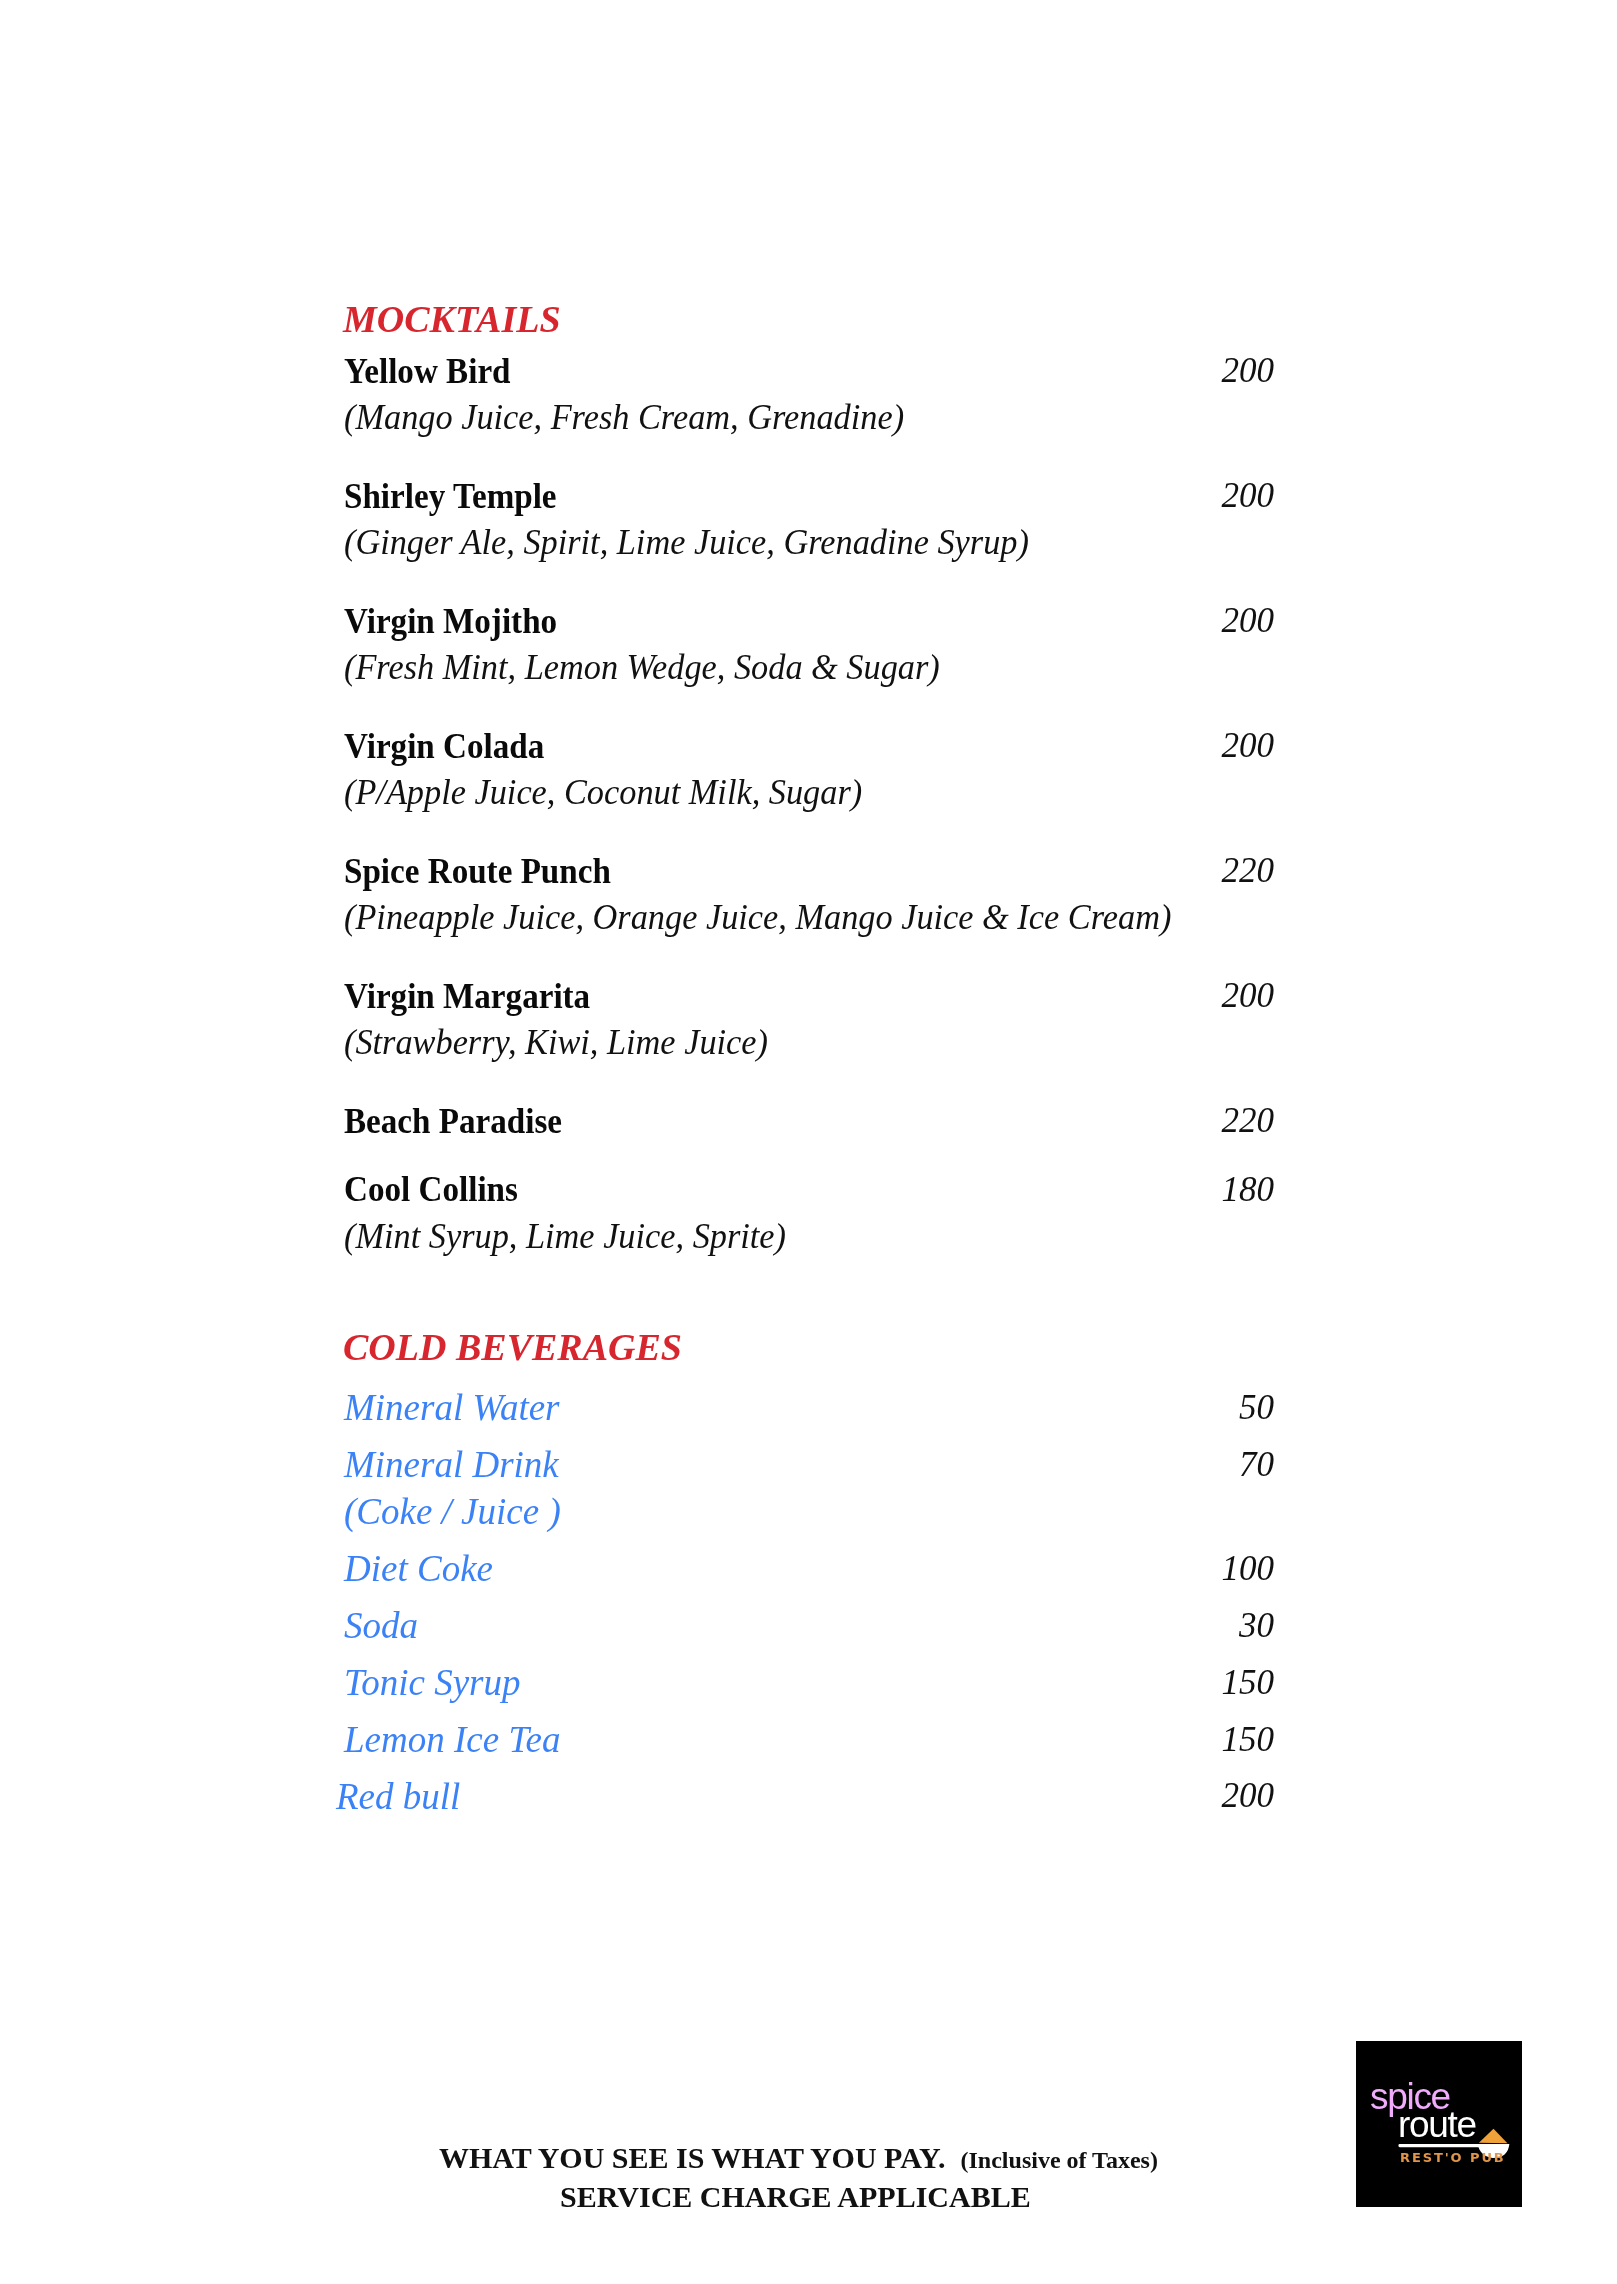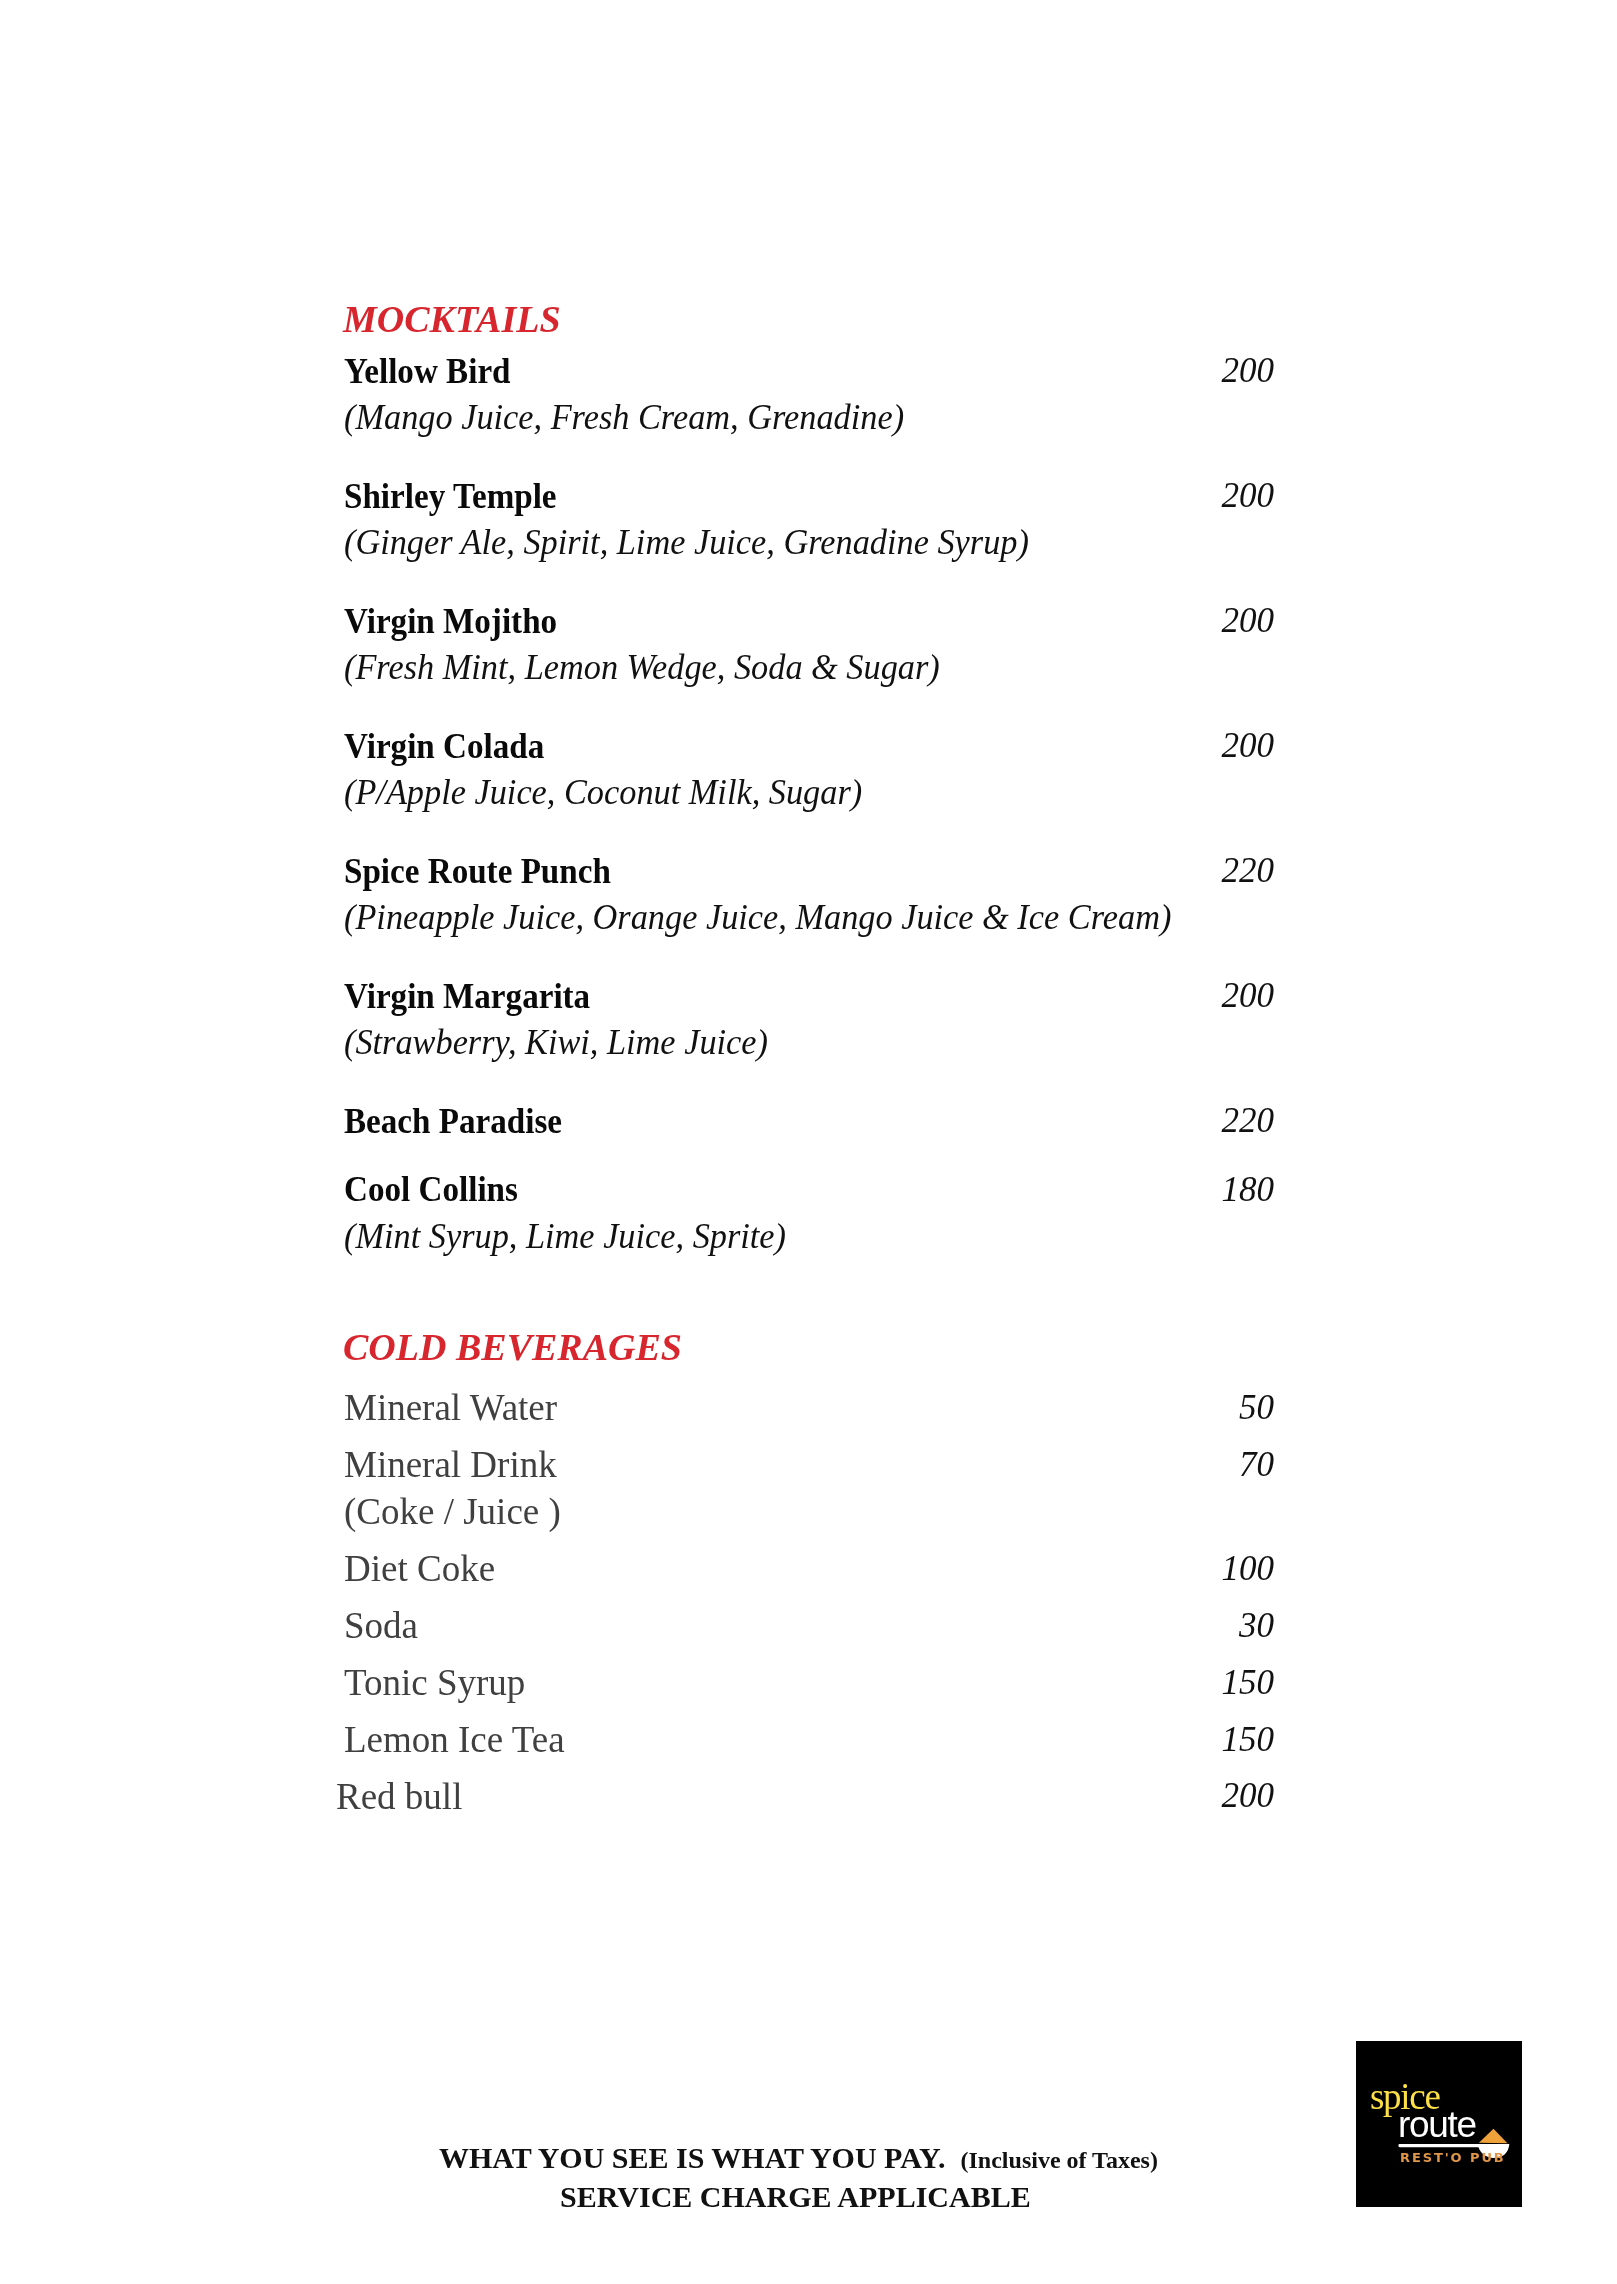--- a/index.html
+++ b/index.html
@@ -21,36 +21,36 @@
     font-style: italic; font-size: 35px; color: #111111;
     transform: scaleX(0.98); transform-origin: left bottom;
   }
   .price {
     font-family: "Liberation Serif", serif;
     font-style: italic; font-size: 35px; color: #111111;
     text-align: right; width: 190px;
   }
   .bev-name {
     font-family: "Liberation Serif", serif;
-    font-size: 37px; color: #404040;
+    font-style: italic; font-size: 37px; color: #3b82f6;
   }
   .footer-line {
     font-family: "Liberation Serif", serif;
     font-weight: bold; font-size: 30px; color: #111111;
     left: 0; width: 1618px;
   }
   .footer-small { font-size: 24px; font-weight: bold; }
   .logo {
     position: absolute; left: 1356px; top: 2006px;
     width: 166px; height: 166px; background: #000000;
   }
   .logo-spice {
     position: absolute; left: 14px; top: 37px;
-    font-family: Liberation Serif, serif;
-    font-size: 37px; color: #fde047; line-height: 1;
+    font-family: Liberation Sans, sans-serif;
+    font-size: 37px; color: #f0abfc; line-height: 1;
     letter-spacing: -1.3px;
   }
   .logo-route {
     position: absolute; left: 42px; top: 65px;
     font-family: "Liberation Sans", sans-serif;
     font-size: 37px; color: #ffffff; line-height: 1;
     letter-spacing: -1.3px;
   }
   .logo-tag {
     position: absolute; left: 44px; top: 110px;

